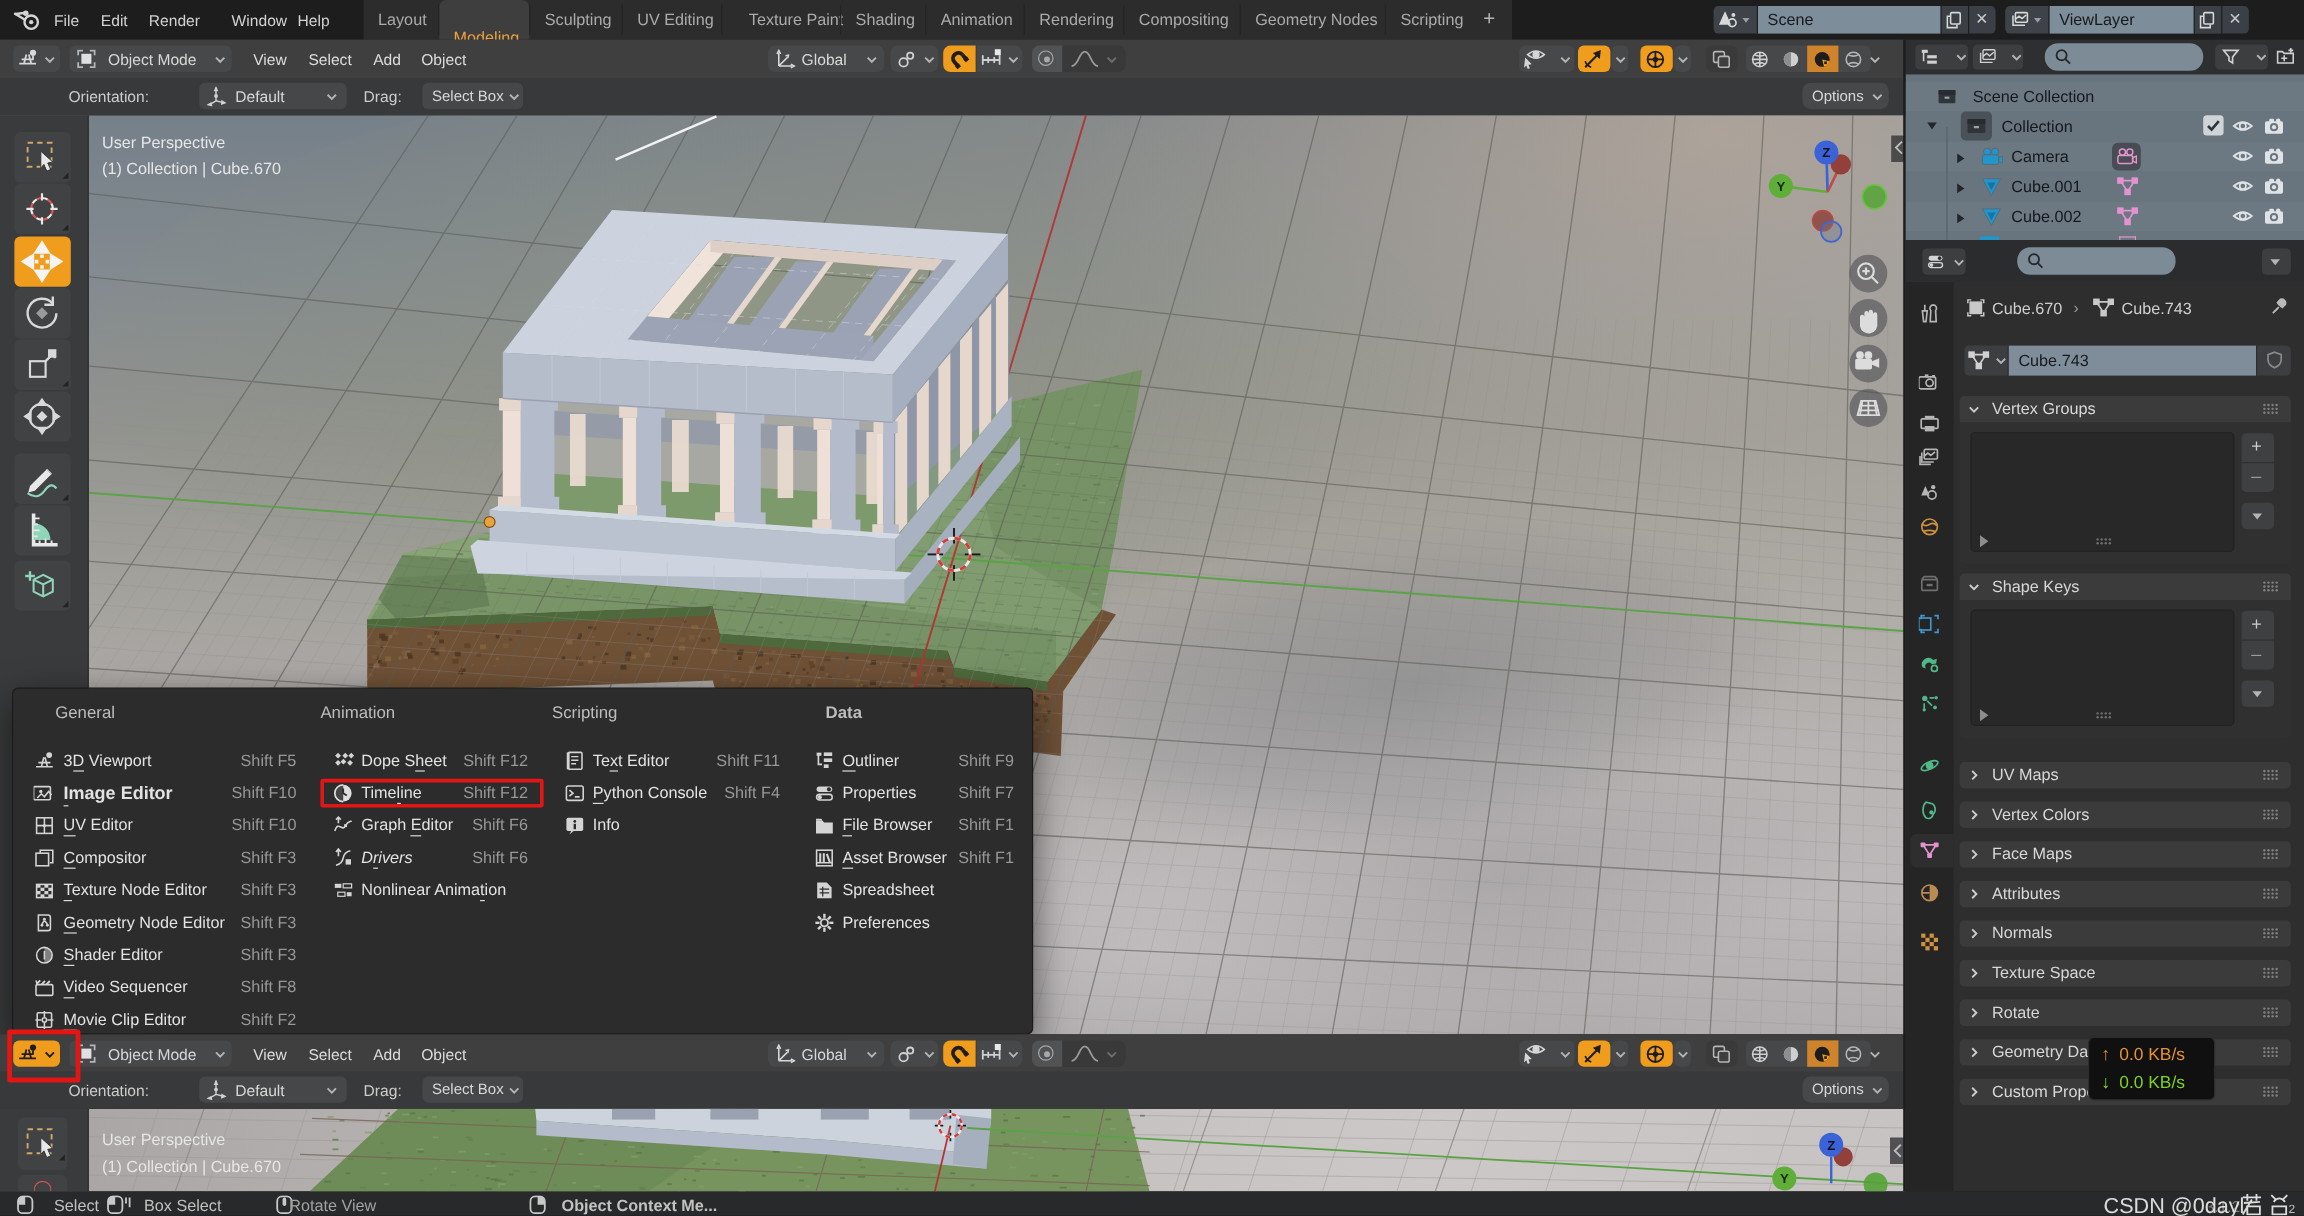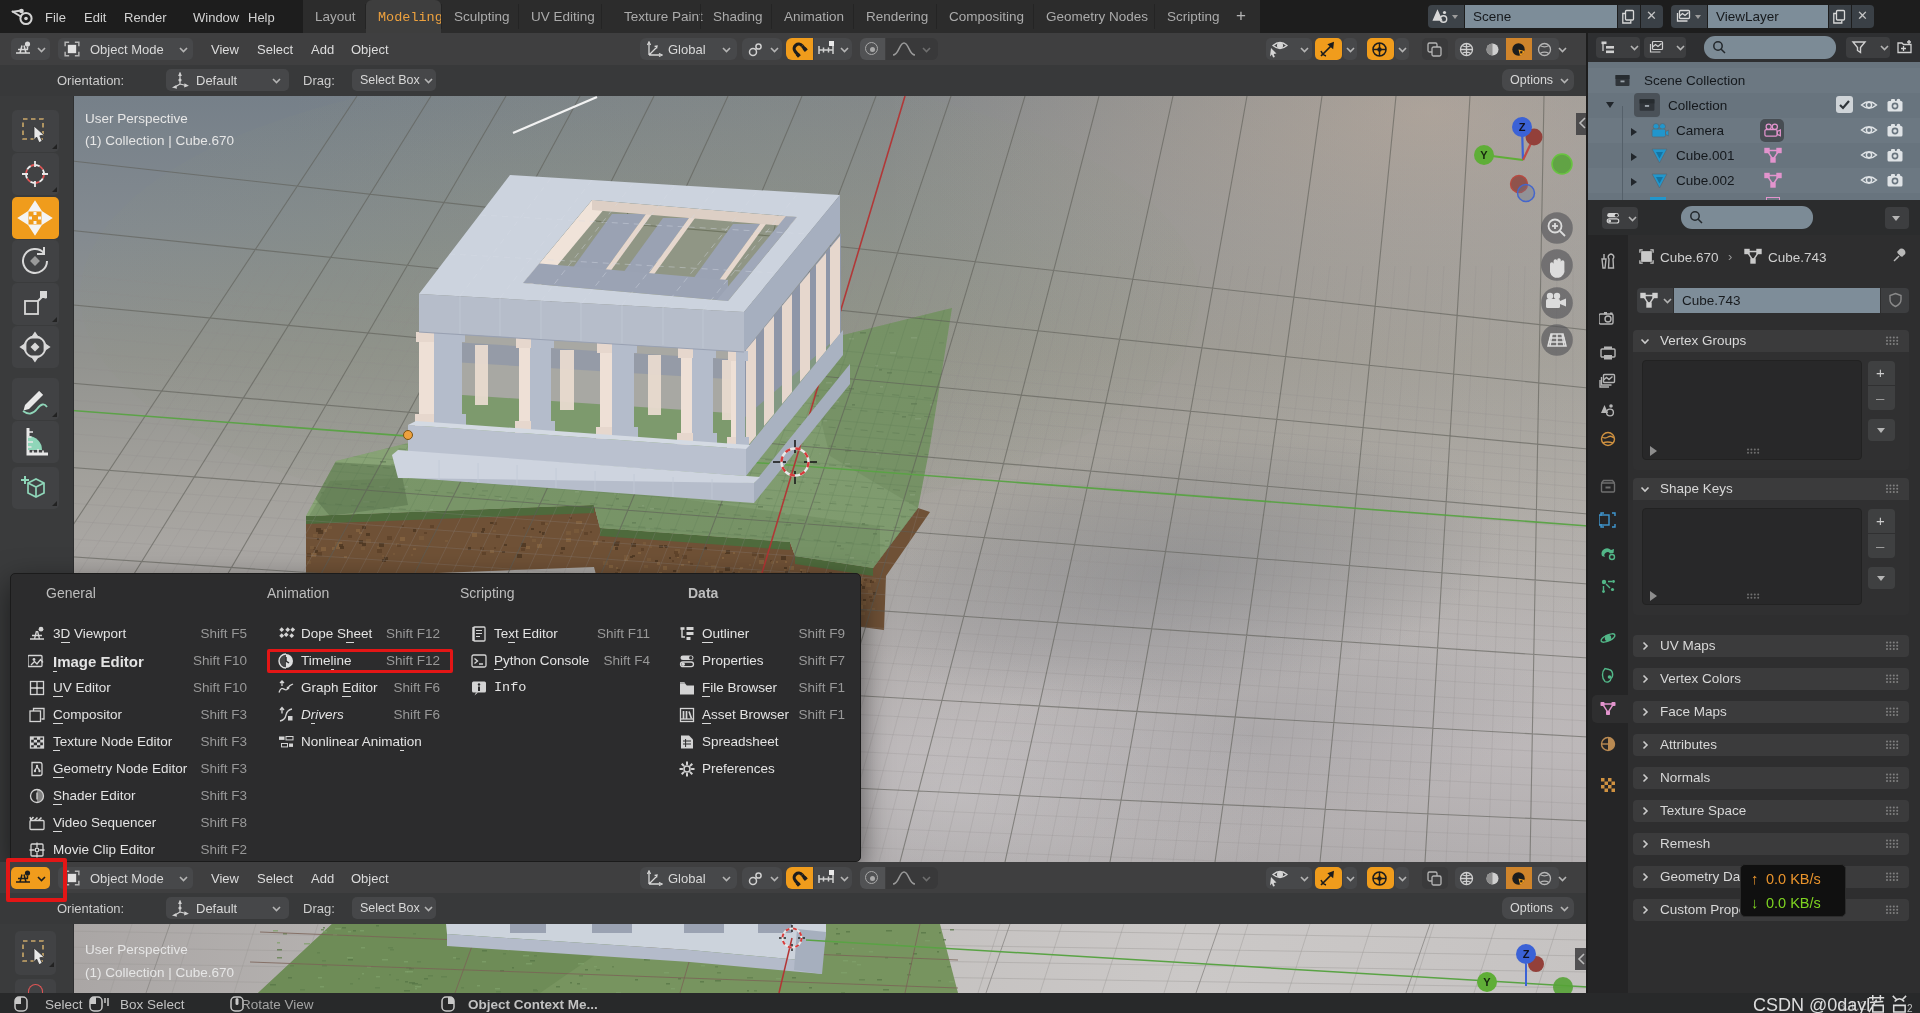--- a/index.html
+++ b/index.html
@@ -18,21 +18,21 @@
     </g>
   </svg>
 <div class="txt" style="left:45px;top:10px;font-size:13px;color:#d2d2d2;font-weight:400;letter-spacing:0px;">File</div>
 <div class="txt" style="left:84px;top:10px;font-size:13px;color:#d2d2d2;font-weight:400;letter-spacing:0px;">Edit</div>
 <div class="txt" style="left:124px;top:10px;font-size:13px;color:#d2d2d2;font-weight:400;letter-spacing:0px;">Render</div>
 <div class="txt" style="left:193px;top:10px;font-size:13px;color:#d2d2d2;font-weight:400;letter-spacing:0px;">Window</div>
 <div class="txt" style="left:248px;top:10px;font-size:13px;color:#d2d2d2;font-weight:400;letter-spacing:0px;">Help</div>
 <div class="abs" style="left:303px;top:0;width:957px;height:33px;background:#2c2c2c;"></div>
 <div class="txt" style="left:315px;top:9px;font-size:13.5px;color:#ababab;font-weight:400;letter-spacing:0px;">Layout</div>
 <div class="abs" style="left:366px;top:0;width:75px;height:33px;background:#3e3e3e;border-radius:6px 6px 0 0;"></div>
-<div class="txt" style="left:378px;top:10px;font-size:13.5px;color:#eda13e;font-weight:400;letter-spacing:0px;font-family:Liberation Mono, monospace;">Modeling</div>
+<div class="txt" style="left:378px;top:24px;font-size:13.5px;color:#eda13e;font-weight:400;letter-spacing:0px;">Modeling</div>
 <div class="abs" style="left:365px;top:4px;width:1px;height:25px;background:#242424;"></div>
 <div class="txt" style="left:454px;top:9px;font-size:13.5px;color:#ababab;font-weight:400;letter-spacing:0px;">Sculpting</div>
 <div class="abs" style="left:441px;top:4px;width:1px;height:25px;background:#242424;"></div>
 <div class="txt" style="left:531px;top:9px;font-size:13.5px;color:#ababab;font-weight:400;letter-spacing:0px;">UV Editing</div>
 <div class="abs" style="left:518px;top:4px;width:1px;height:25px;background:#242424;"></div>
 <div class="txt" style="left:614px;top:9px;font-size:13.5px;color:#ababab;font-weight:400;letter-spacing:0px;margin-left:10px;">Texture Paint</div>
 <div class="abs" style="left:601px;top:4px;width:1px;height:25px;background:#242424;"></div>
 <div class="txt" style="left:713px;top:9px;font-size:13.5px;color:#ababab;font-weight:400;letter-spacing:0px;">Shading</div>
 <div class="abs" style="left:700px;top:4px;width:1px;height:25px;background:#242424;"></div>
 <div class="txt" style="left:784px;top:9px;font-size:13.5px;color:#ababab;font-weight:400;letter-spacing:0px;">Animation</div>
@@ -1381,21 +1381,21 @@
     <path d="M4.5,6.5 l3,2.5 -3,2.5 M9,12 h4" stroke="#d4d4d4" stroke-width="1.4" fill="none"></path>
   </svg>
 <div class="txt" style="left:494px;top:653px;font-size:13.5px;color:#e3e3e3;font-weight:400;letter-spacing:0px;"><span style="border-bottom:1.2px solid #d9d9d9;padding-bottom:0.5px;">P</span>ython Console</div>
 <div class="txt" style="right:1270px;top:653px;font-size:13.5px;color:#989898;font-weight:400;letter-spacing:0px;">Shift F4</div>
 <svg class="abs" style="left:470px;top:679px" width="18" height="18" viewBox="0 0 18 18">
     <rect x="2" y="2.5" width="14" height="11" rx="1.5" fill="#d4d4d4"></rect>
     <path d="M6,13.5 l-1.5,3 3.5,-3" fill="#d4d4d4"></path>
     <circle cx="9" cy="5.5" r="1.2" fill="#2c2c2d"></circle>
     <rect x="8" y="7.5" width="2" height="4.5" fill="#2c2c2d"></rect>
   </svg>
-<div class="txt" style="left:494px;top:680px;font-size:13.5px;color:#e3e3e3;font-weight:400;letter-spacing:0px;font-family:Liberation Mono, monospace;">Info</div>
+<div class="txt" style="left:494px;top:680px;font-size:13.5px;color:#e3e3e3;font-weight:400;letter-spacing:0px;">Info</div>
 <svg class="abs" style="left:678px;top:625px" width="18" height="18" viewBox="0 0 18 18">
     <path d="M4,3 v9 h3" stroke="#d4d4d4" stroke-width="1.4" fill="none"></path>
     <rect x="8.5" y="2" width="7" height="3" fill="#d4d4d4"></rect>
     <rect x="8.5" y="7" width="7" height="3" fill="#d4d4d4"></rect>
     <rect x="8.5" y="12" width="4" height="3" fill="#d4d4d4"></rect>
     <rect x="2.5" y="2.2" width="4" height="2.6" fill="#d4d4d4"></rect>
   </svg>
 <div class="txt" style="left:702px;top:626px;font-size:13.5px;color:#e3e3e3;font-weight:400;letter-spacing:0px;"><span style="border-bottom:1.2px solid #d9d9d9;padding-bottom:0.5px;">O</span>utliner</div>
 <div class="txt" style="right:1075px;top:626px;font-size:13.5px;color:#989898;font-weight:400;letter-spacing:0px;">Shift F9</div>
 <svg class="abs" style="left:678px;top:652px" width="18" height="18" viewBox="0 0 18 18">
@@ -2335,21 +2335,21 @@
     <circle cx="12.2" cy="4.7" r="1" fill="#808080"></circle>
     <circle cx="2.0" cy="7.9" r="1" fill="#808080"></circle>
     <circle cx="5.4" cy="7.9" r="1" fill="#808080"></circle>
     <circle cx="8.8" cy="7.9" r="1" fill="#808080"></circle>
     <circle cx="12.2" cy="7.9" r="1" fill="#808080"></circle>
   </svg>
 <div class="abs" style="left:1633px;top:833px;width:276px;height:22px;background:#3b3b3c;border-radius:4px;"></div>
 <svg class="abs" style="left:1642px;top:839px" width="7" height="10" viewBox="0 0 7 10">
     <path d="M1.5,1.5 L5,5 L1.5,8.5" stroke="#cccccc" stroke-width="1.6" fill="none"></path>
   </svg>
-<div class="txt" style="left:1660px;top:836px;font-size:13.5px;color:#d8d8d8;font-weight:400;letter-spacing:0px;">Remesh</div>
+<div class="txt" style="left:1660px;top:836px;font-size:13.5px;color:#d8d8d8;font-weight:400;letter-spacing:0px;">Rotate</div>
 <svg class="abs" style="left:1885px;top:839px" width="15" height="11" viewBox="0 0 15 11">
     <circle cx="2.0" cy="1.5" r="1" fill="#808080"></circle>
     <circle cx="5.4" cy="1.5" r="1" fill="#808080"></circle>
     <circle cx="8.8" cy="1.5" r="1" fill="#808080"></circle>
     <circle cx="12.2" cy="1.5" r="1" fill="#808080"></circle>
     <circle cx="2.0" cy="4.7" r="1" fill="#808080"></circle>
     <circle cx="5.4" cy="4.7" r="1" fill="#808080"></circle>
     <circle cx="8.8" cy="4.7" r="1" fill="#808080"></circle>
     <circle cx="12.2" cy="4.7" r="1" fill="#808080"></circle>
     <circle cx="2.0" cy="7.9" r="1" fill="#808080"></circle>

